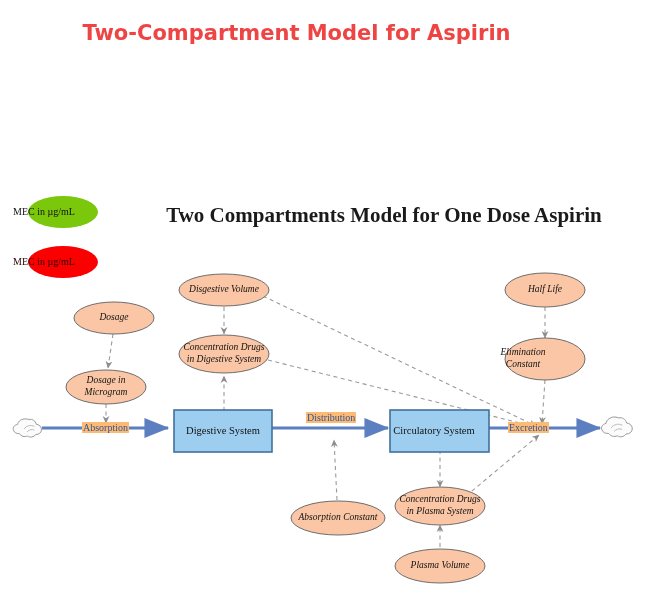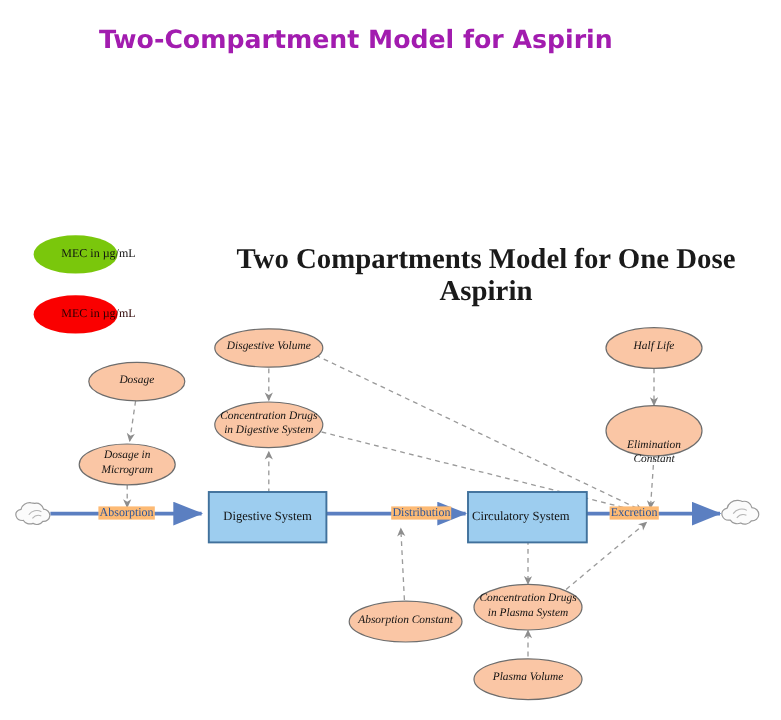--- a/index.html
+++ b/index.html
@@ -23,32 +23,32 @@
   }
   .main-title {
     position: absolute;
     left: 0;
     top: 21px;
     width: 593px;
     text-align: center;
     font-family: "DejaVu Sans", sans-serif;
     font-weight: bold;
     font-size: 21px;
-    color: #a21caf;
+    color: #ef4444;
     letter-spacing: 0px;
   }
   .sub-title {
     position: absolute;
-    left: 170px;
+    left: 149px;
     top: 203px;
     width: 470px;
     text-align: center;
     font-family: "Liberation Serif", serif;
     font-weight: bold;
-    font-size: 24px;
+    font-size: 21px;
     color: #1a1a1a;
   }
   .node-label {
     position: absolute;
     font-family: "Liberation Serif", serif;
     color: #111111;
     text-align: center;
     line-height: 1.08;
     pointer-events: none;
     white-space: nowrap;
@@ -63,21 +63,21 @@
     color: #2f5597;
     background: #fdba74;
     padding: 0 1px;
     white-space: nowrap;
   }
   .legend-label {
     position: absolute;
     font-family: "Liberation Serif", serif;
     font-size: 10px;
     color: #111111;
-    text-align: right;
+    text-align: left;
     white-space: nowrap;
   }
   .legend-label.on-red { color: #2b0000; }
 </style>
 </head>
 <body>
 
 <svg id="canvas" viewBox="0 0 651 600" xmlns="http://www.w3.org/2000/svg">
   <defs>
     <marker id="flowArrow" markerWidth="9" markerHeight="9" refX="7.6" refY="3.2" orient="auto" markerUnits="strokeWidth">
@@ -181,23 +181,23 @@
 
 <div class="node-label ell-label two-line" style="left:390px; top:494px; width:100px;">
   <div>Concentration Drugs</div>
   <div>in Plasma System</div>
 </div>
 
 <div class="node-label ell-label" style="left:390px; top:560px; width:100px;">Plasma Volume</div>
 
 <div class="node-label ell-label" style="left:495px; top:284px; width:100px;">Half Life</div>
 
-<div class="node-label ell-label two-line" style="left:495px; top:347px; width:100px;margin-top:19px;">
+<div class="node-label ell-label two-line" style="left:473px; top:347px; width:100px;">
   <div>Elimination</div>
   <div>Constant</div>
 </div>
 
 <div class="node-label box-label" style="left:173px; top:425px; width:100px;">Digestive System</div>
 <div class="node-label box-label" style="left:390px; top:425px; width:88px;">Circulatory System</div>
 
 <div class="edge-label" style="left:82px; top:422px;">Absorption</div>
-<div class="edge-label" style="left:306px; top:422px;margin-left:20px;">Distribution</div>
+<div class="edge-label" style="left:306px; top:412px;">Distribution</div>
 <div class="edge-label" style="left:508px; top:422px;">Excretion</div>
 
 </body></html>

